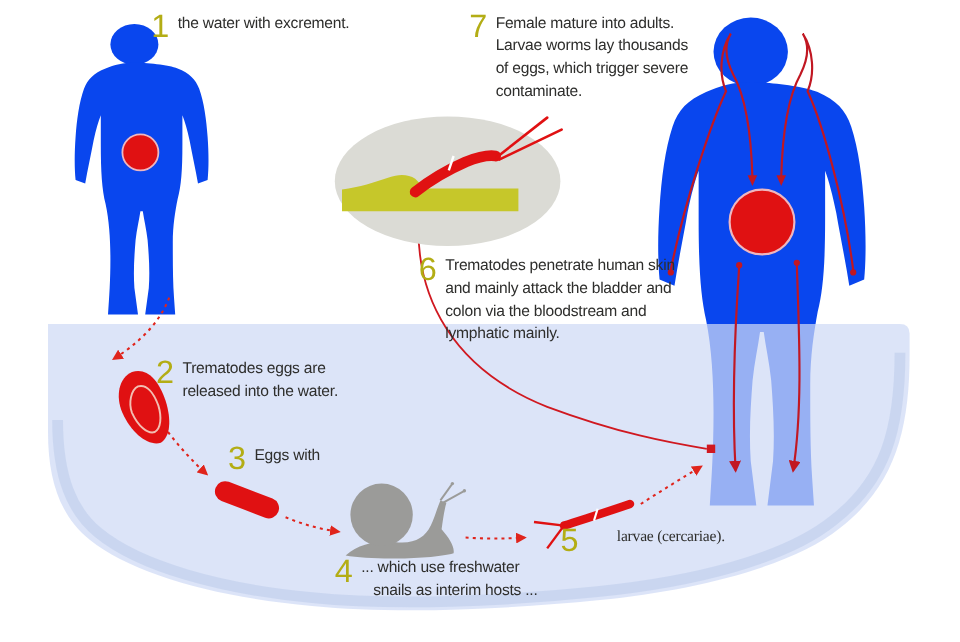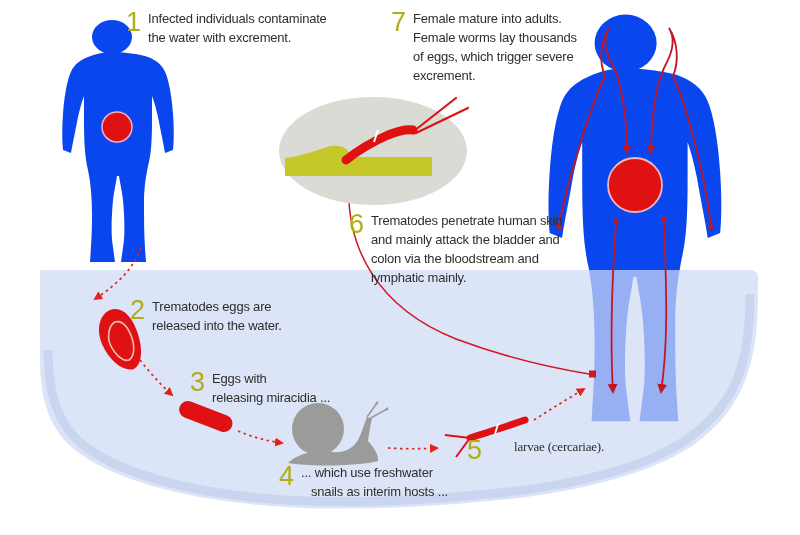--- a/index.html
+++ b/index.html
@@ -121,32 +121,31 @@
         <path d="M414,131 L456,98" stroke="#e01112" stroke-width="2.2" stroke-linecap="round" fill="none"></path>
         <path d="M416,133 L468,108" stroke="#e01112" stroke-width="2.2" stroke-linecap="round" fill="none"></path>
         <path d="M378,130 L374,142" stroke="#ffffff" stroke-width="2" fill="none"></path>
       </g>
     </g>
   </svg>
 
   <div class="step" style="left:126px;top:9px;">
     <span class="num">1</span>
     <div class="lines">
-      <div>Infected individuals contaminate</div>
       <div>the water with excrement.</div>
     </div>
   </div>
 
   <div class="step" style="left:391px;top:9px;">
     <span class="num">7</span>
     <div class="lines">
       <div>Female mature into adults.</div>
-      <div>Female worms lay thousands</div>
+      <div>Larvae worms lay thousands</div>
       <div>of eggs, which trigger severe</div>
-      <div>excrement.</div>
+      <div>contaminate.</div>
     </div>
   </div>
 
   <div class="step" style="left:349px;top:211px;">
     <span class="num">6</span>
     <div class="lines">
       <div>Trematodes penetrate human skin</div>
       <div>and mainly attack the bladder and</div>
       <div>colon via the bloodstream and</div>
       <div>lymphatic mainly.</div>
@@ -158,21 +157,20 @@
     <div class="lines">
       <div>Trematodes eggs are</div>
       <div>released into the water.</div>
     </div>
   </div>
 
   <div class="step" style="left:190px;top:369px;">
     <span class="num">3</span>
     <div class="lines">
       <div>Eggs with</div>
-      <div>releasing miracidia ...</div>
     </div>
   </div>
 
   <div class="step" style="left:279px;top:463px;">
     <span class="num">4</span>
     <div class="lines">
       <div>... which use freshwater</div>
       <div class="ind10">snails as interim hosts ...</div>
     </div>
   </div>

